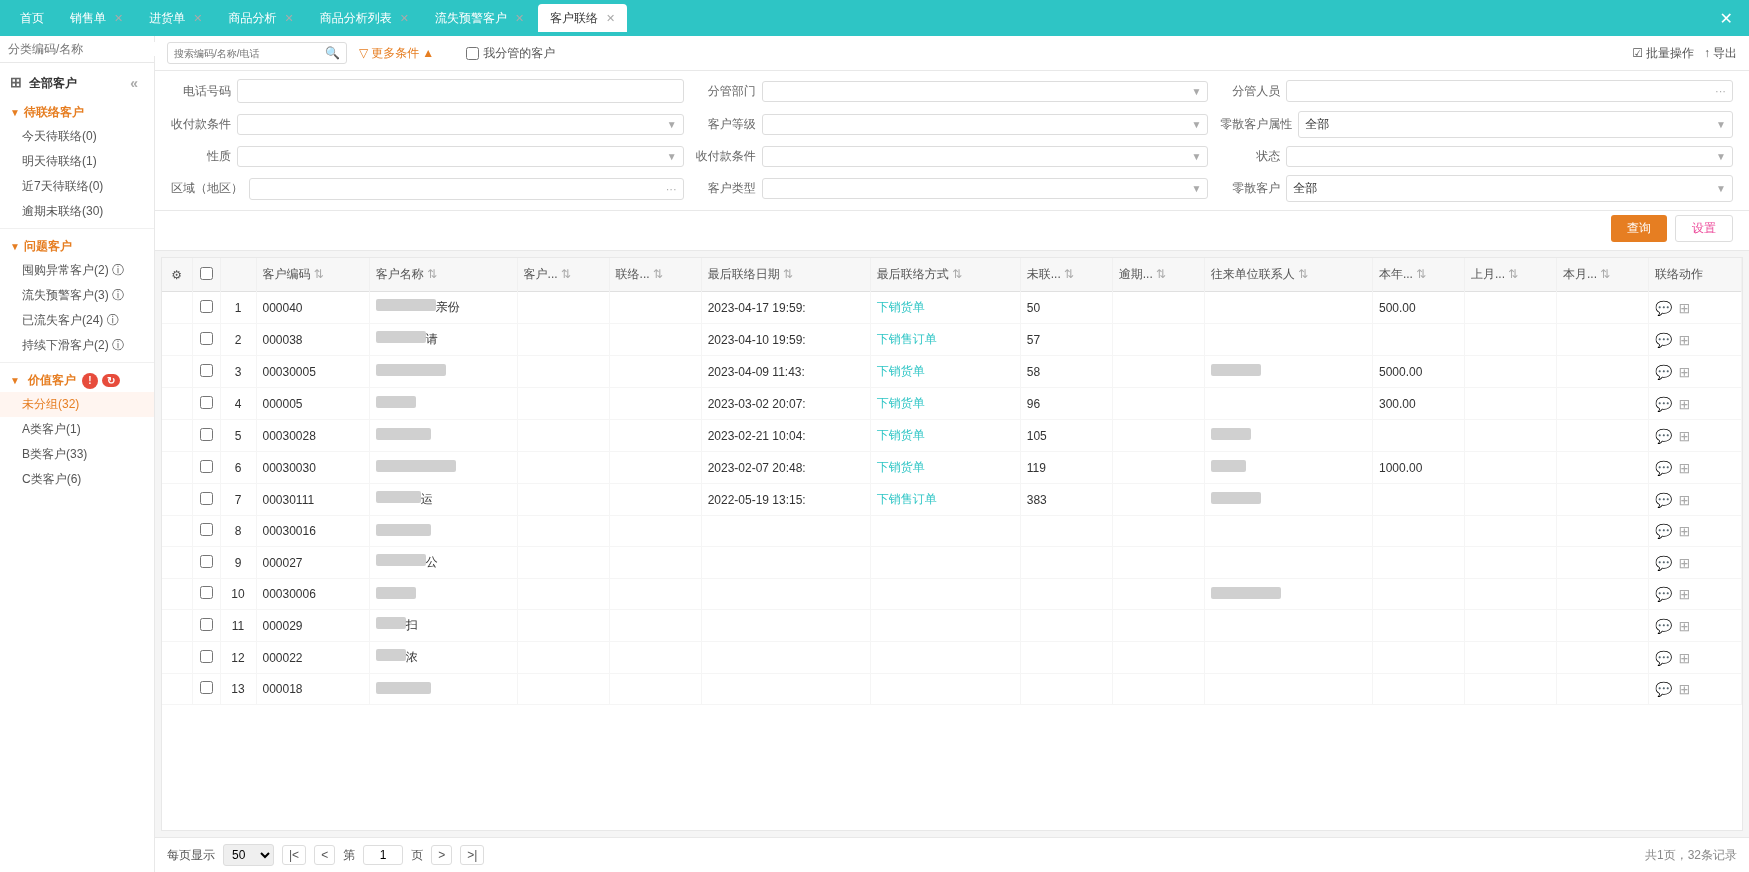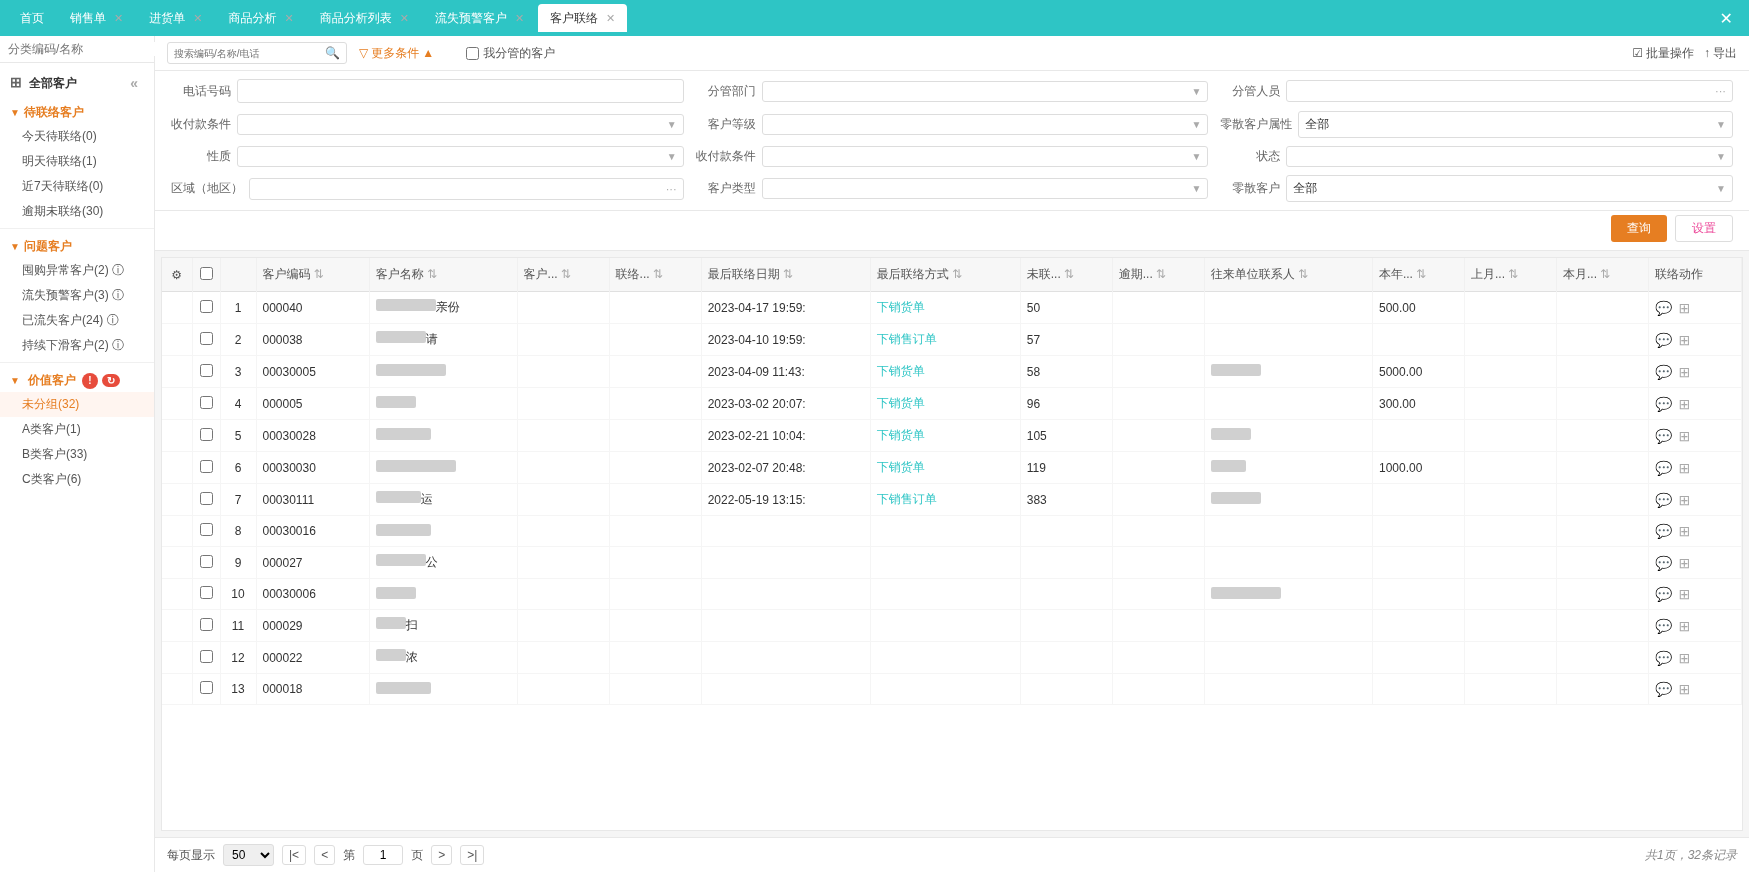--- a/index.html
+++ b/index.html
@@ -292,21 +292,21 @@
     }
     .page-nav-btn:disabled { color: #ccc; cursor: default; }
     .page-input {
       border: 1px solid #ddd;
       border-radius: 3px;
       width: 40px;
       padding: 2px 4px;
       font-size: 12px;
       text-align: center;
     }
-    .pagination-right { margin-left: auto; color: #888; font-style: italic; }
+    .pagination-right { margin-left: auto; color: #888; }
 
     
     .gear-th { width: 30px; text-align: center; }
     .checkbox-col { width: 28px; text-align: center; }
     .no-col { width: 36px; text-align: center; }
 
     
     .collapse-arrow {
       cursor: pointer;
       color: #aaa;

